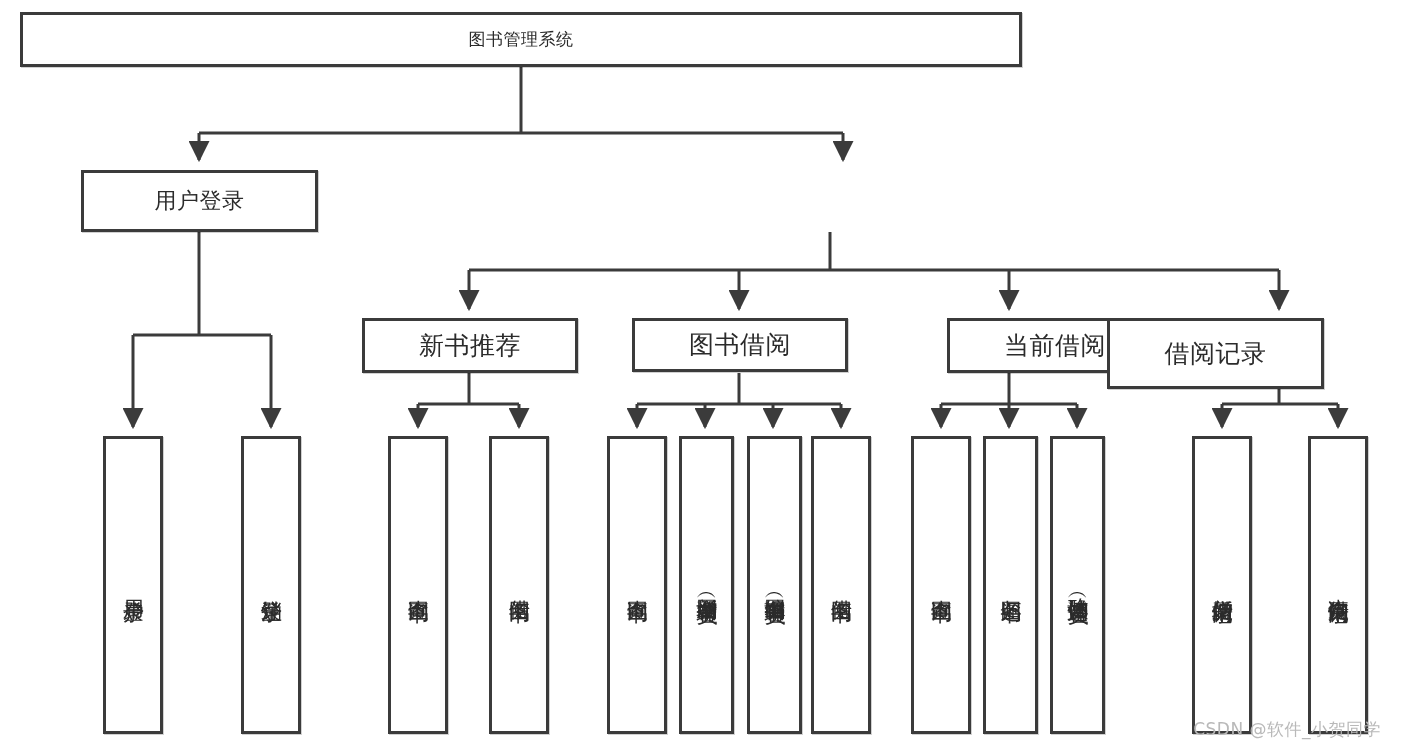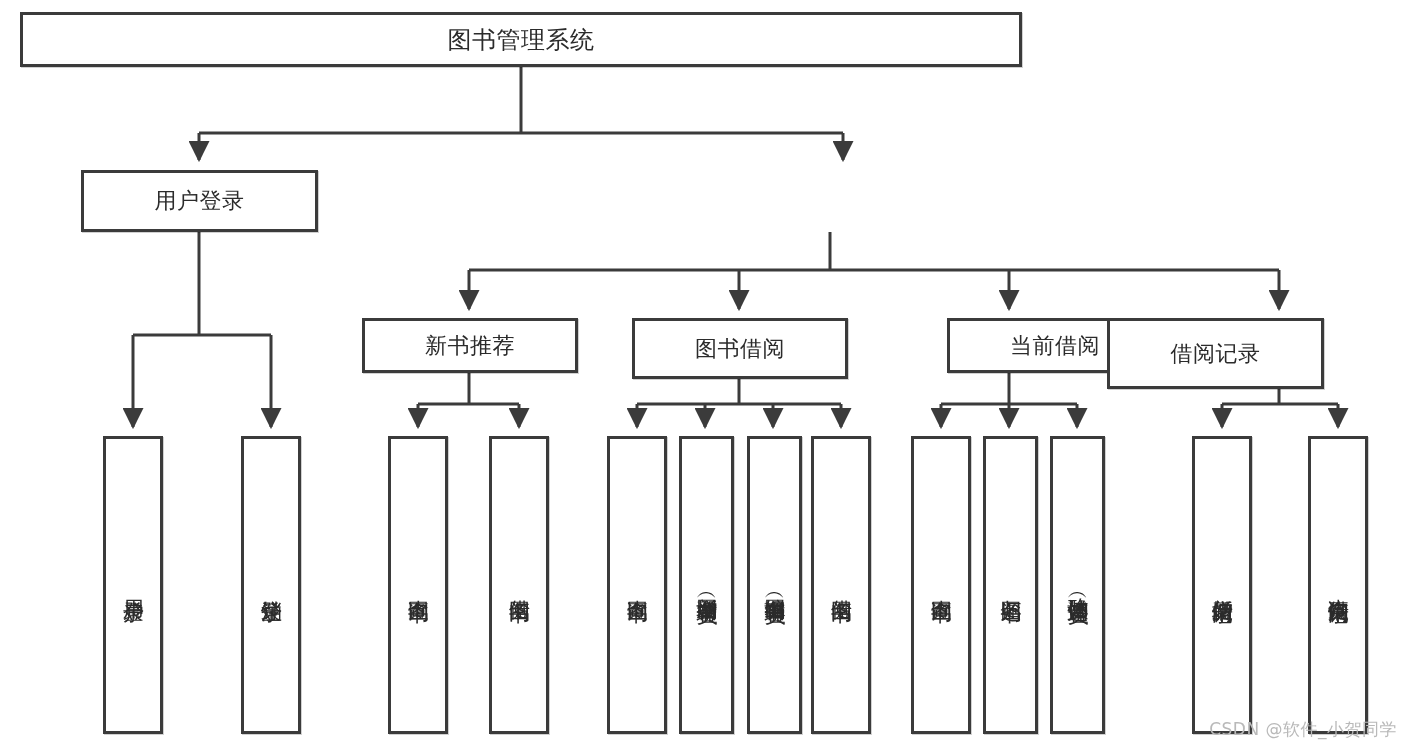--- a/index.html
+++ b/index.html
@@ -37,45 +37,45 @@
     color: #2b2b2b;
     box-shadow: 1px 1px 0 rgba(0,0,0,0.18);
   }
   .node .label {
     display: block;
     text-align: center;
     line-height: 1.25;
     letter-spacing: 0.5px;
   }
   .node.root .label {
-    font-size: 24px;
+    font-size: 17px;
   }
   .node.lvl1 .label {
     font-size: 22px;
   }
   .node.lvl2 .label {
-    font-size: 22px;
+    font-size: 25px;
   }
   .node.leaf {
     border-width: 3px;
     align-items: center;
     justify-content: center;
   }
   .node.leaf .label {
     writing-mode: vertical-rl;
     text-orientation: upright;
     font-size: 21px;
     line-height: 1.18;
     letter-spacing: 1px;
     white-space: nowrap;
     max-height: 275px;
   }
   #watermark {
     position: absolute;
-    right: 8px;
+    right: 24px;
     bottom: 6px;
     font-size: 17px;
     color: #b9b9b9;
     letter-spacing: 0.5px;
     user-select: none;
     white-space: nowrap;
     margin-top: 40px;
   }
 </style>
 </head>
@@ -137,21 +137,21 @@
     <span class="label">图书管理系统</span>
   </div>
 
   <div class="node lvl1" style="left:81px; top:170px; width:237px; height:62px;">
     <span class="label">用户登录</span>
   </div>
 
   <div class="node lvl2" style="left:362px; top:318px; width:216px; height:55px;">
     <span class="label">新书推荐</span>
   </div>
-  <div class="node lvl2" style="left:632px; top:318px; width:216px; height:61px;">
+  <div class="node lvl2" style="left:632px; top:318px; width:216px; height:54px;">
     <span class="label">图书借阅</span>
   </div>
   <div class="node lvl2" style="left:902px; top:318px; width:216px; height:55px;margin-left:45px;">
     <span class="label">当前借阅</span>
   </div>
   <div class="node lvl2" style="left:1107px; top:318px; width:217px; height:71px;">
     <span class="label">借阅记录</span>
   </div>
 
   <div class="node leaf" style="left:103px; top:436px; width:60px; height:298px;">

